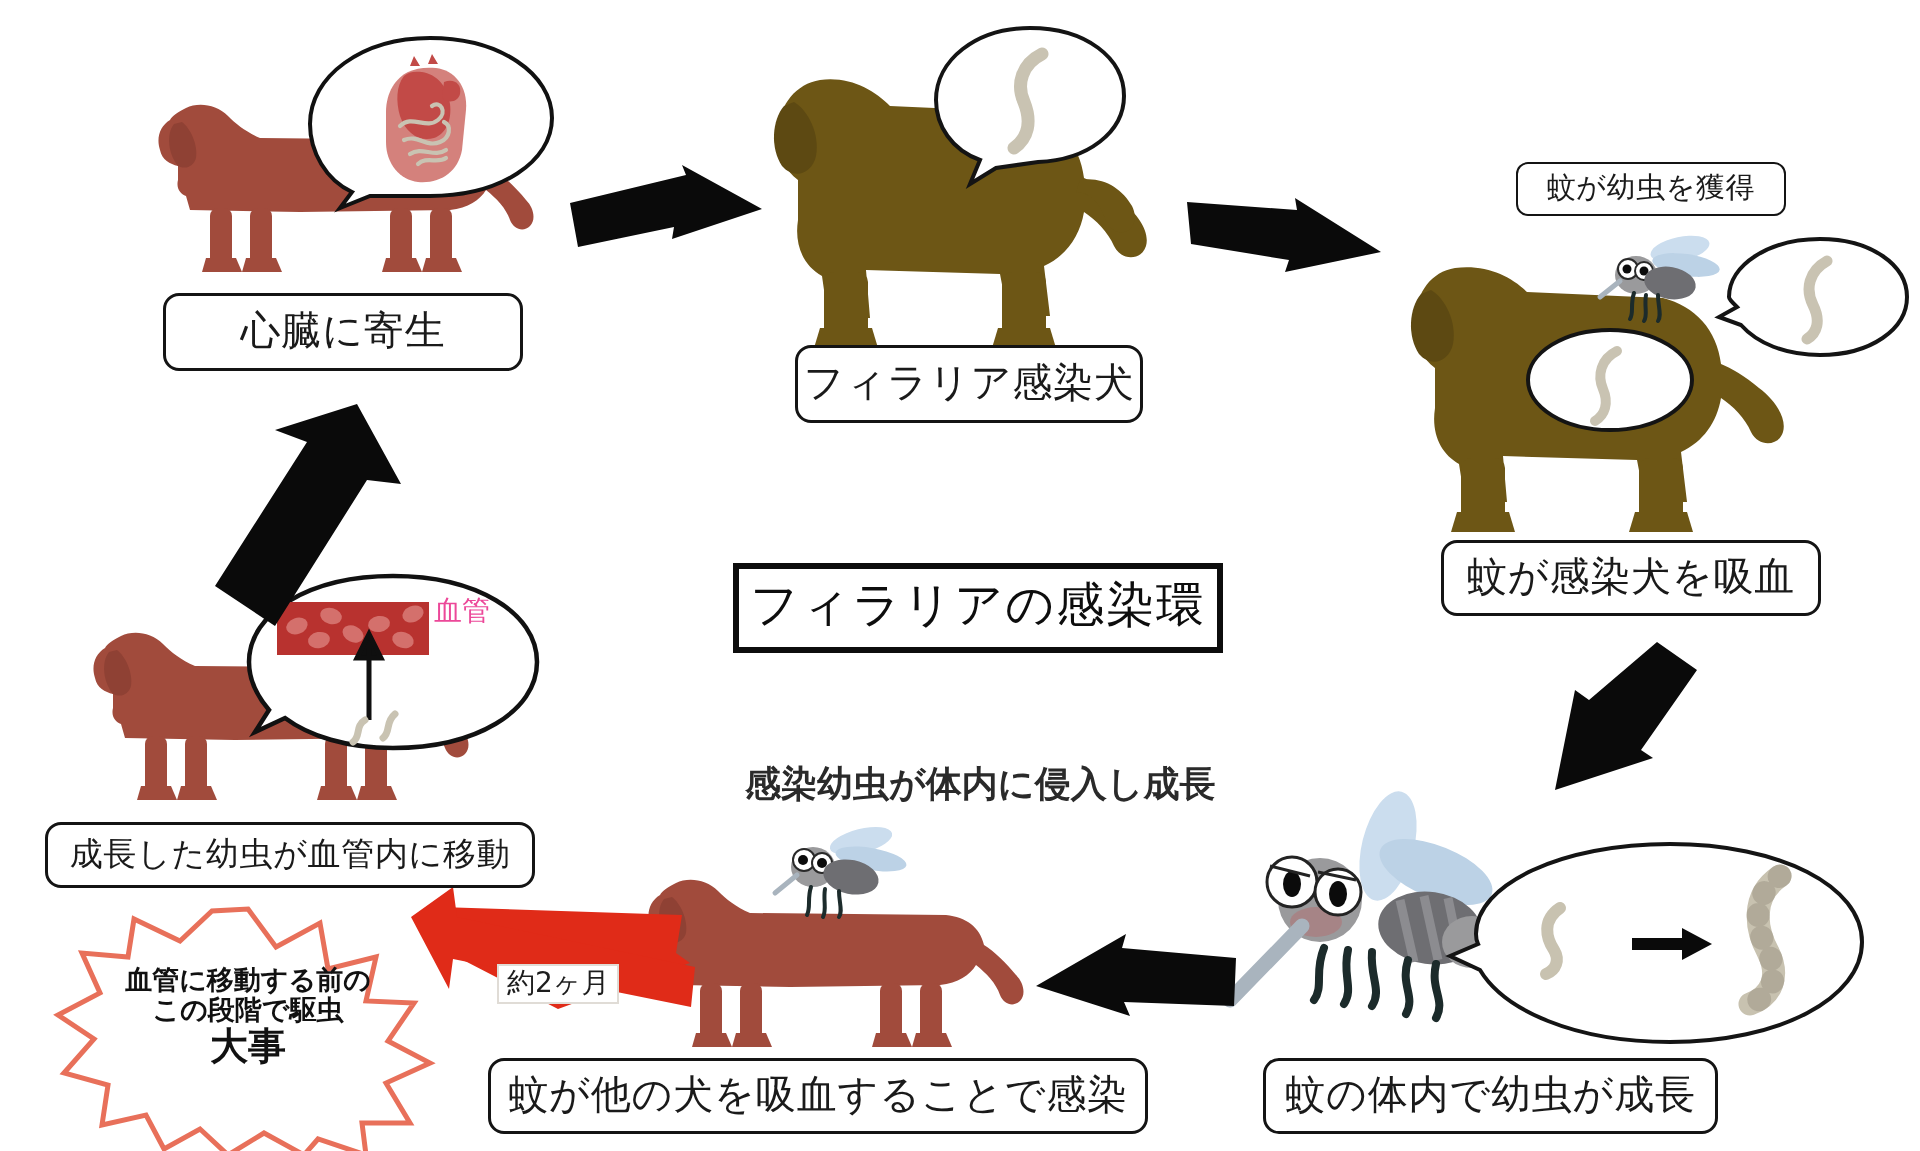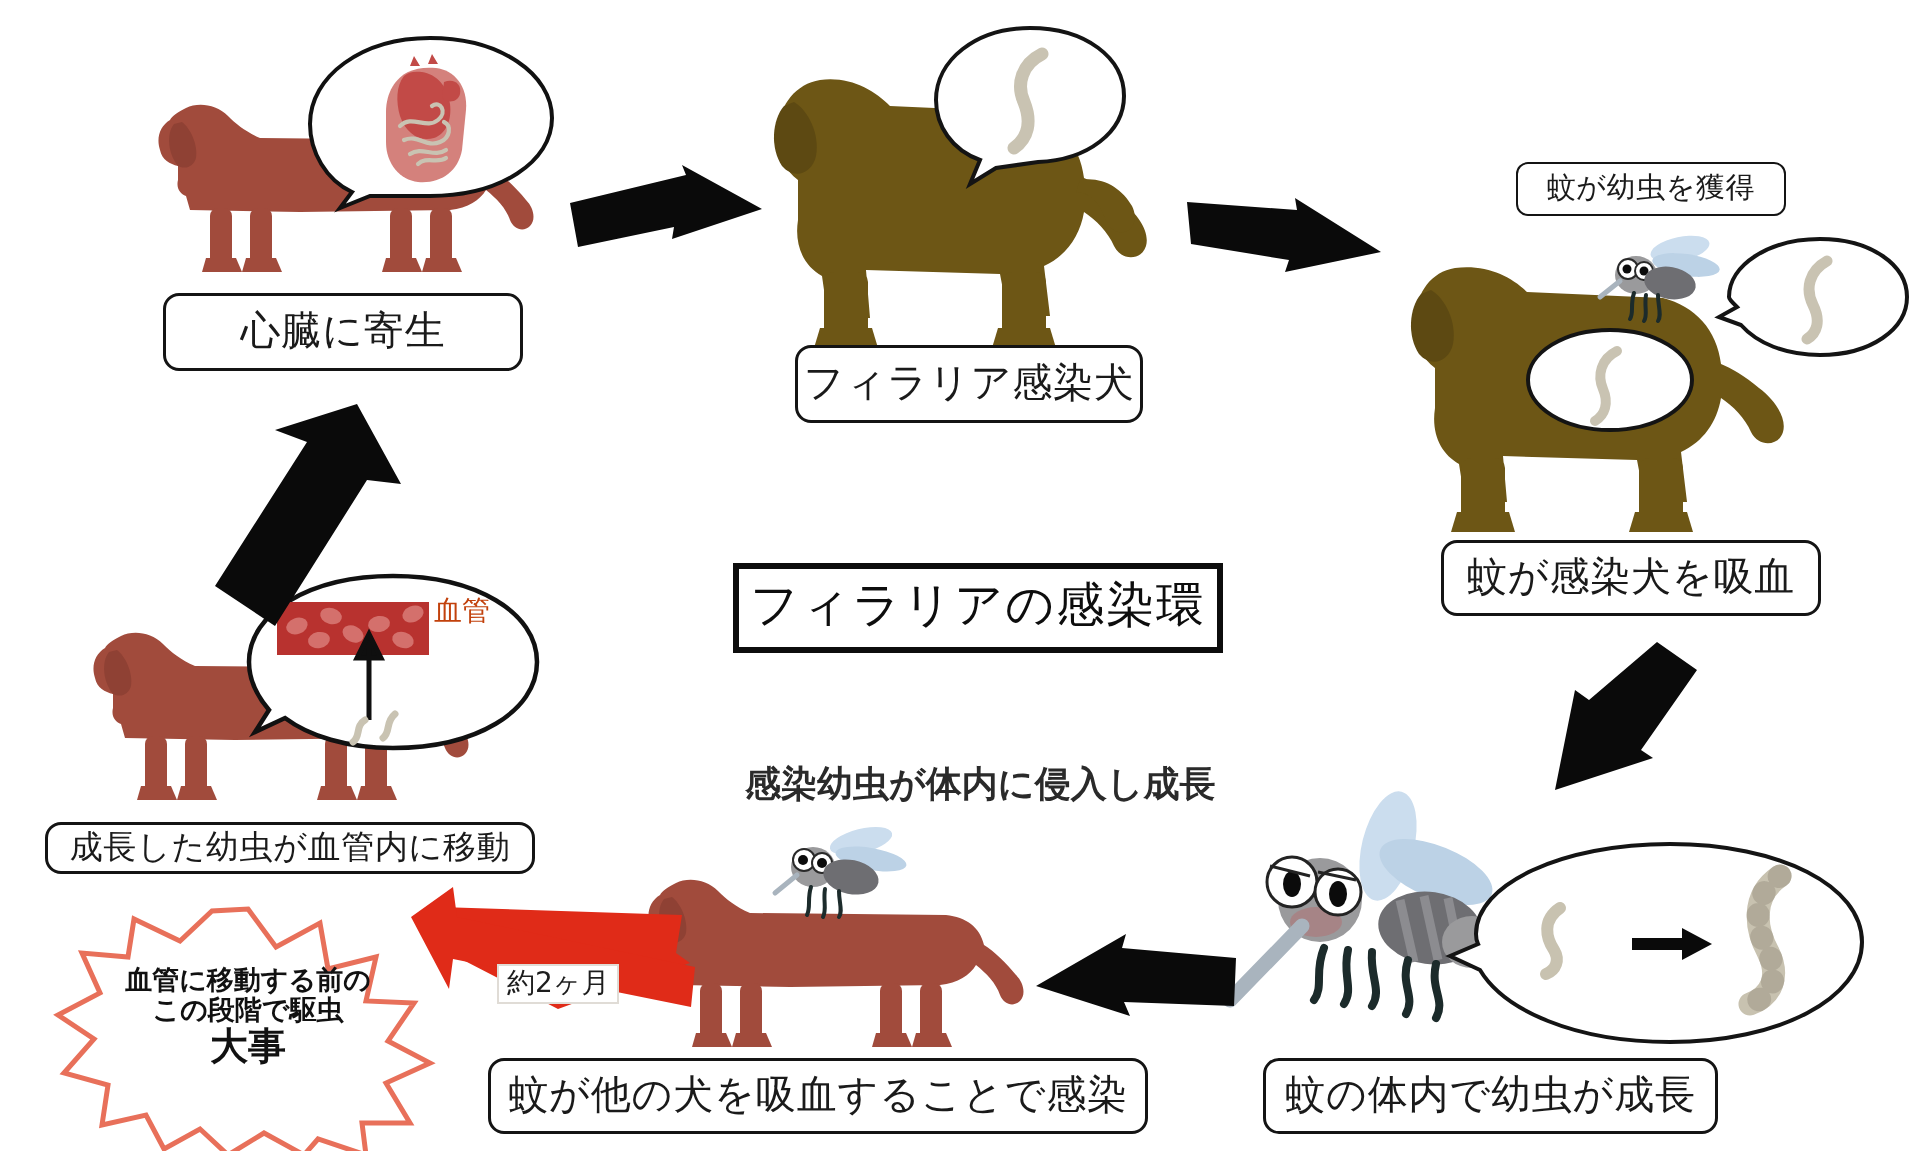--- a/index.html
+++ b/index.html
@@ -43,21 +43,21 @@
   }
   .plain-text {
     position: absolute;
     white-space: nowrap;
     color: #2a2a2a;
     line-height: 1;
   }
   .tiny-label {
     position: absolute;
     white-space: nowrap;
-    color: #c2410c;
+    color: #ec4899;
     line-height: 1;
   }
 
   
   .gfx { position: absolute; }
   .gfx svg { display: block; overflow: visible; }
 
   
   .burst-text {
     position: absolute;
@@ -448,21 +448,21 @@
 
       <g fill="none" stroke="#C9C3B2" stroke-width="7" stroke-linecap="round">
         <path d="M122 148 C112 154 118 164 110 170"></path>
         <path d="M152 142 C142 150 148 160 140 166"></path>
       </g>
     </svg>
   </div>
 
   <div class="tiny-label" style="left:434px; top:597px; font-size:28px;">血管</div>
 
-  <div class="pill" style="left:45px; top:822px; width:490px; height:52px; font-size:33px;">成長した幼虫が血管内に移動</div>
+  <div class="pill" style="left:45px; top:822px; width:490px; height:66px; font-size:33px;">成長した幼虫が血管内に移動</div>
 
   <div class="gfx" style="left:215px; top:400px; width:190px; height:230px;">
     <svg width="190" height="230" viewBox="0 0 190 230">
       <path d="M142 4 L186 84 L152 80 L60 226 L0 186 L92 42 L60 30 Z" fill="#0A0A0A"></path>
     </svg>
   </div>
 
   <div class="title-box" style="left:733px; top:563px; width:490px; height:90px; font-size:48px;">フィラリアの感染環</div>
 
 </div>

